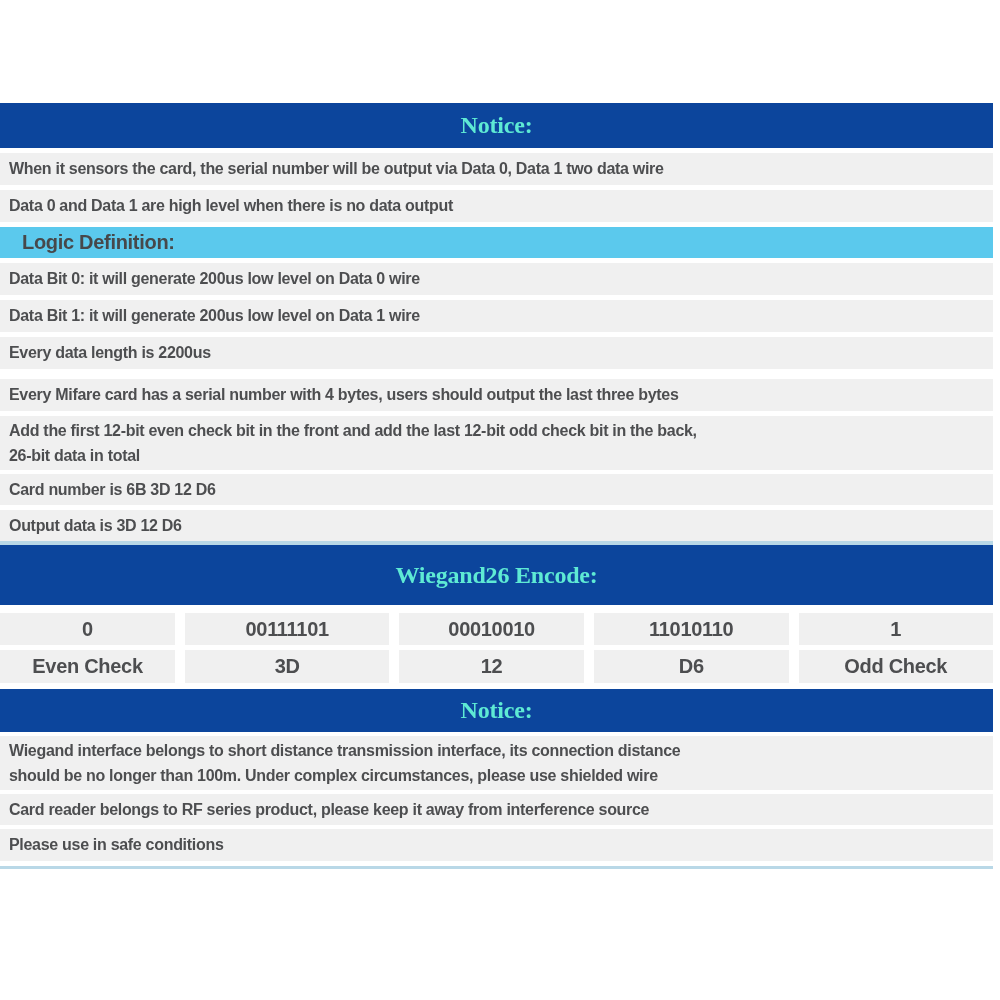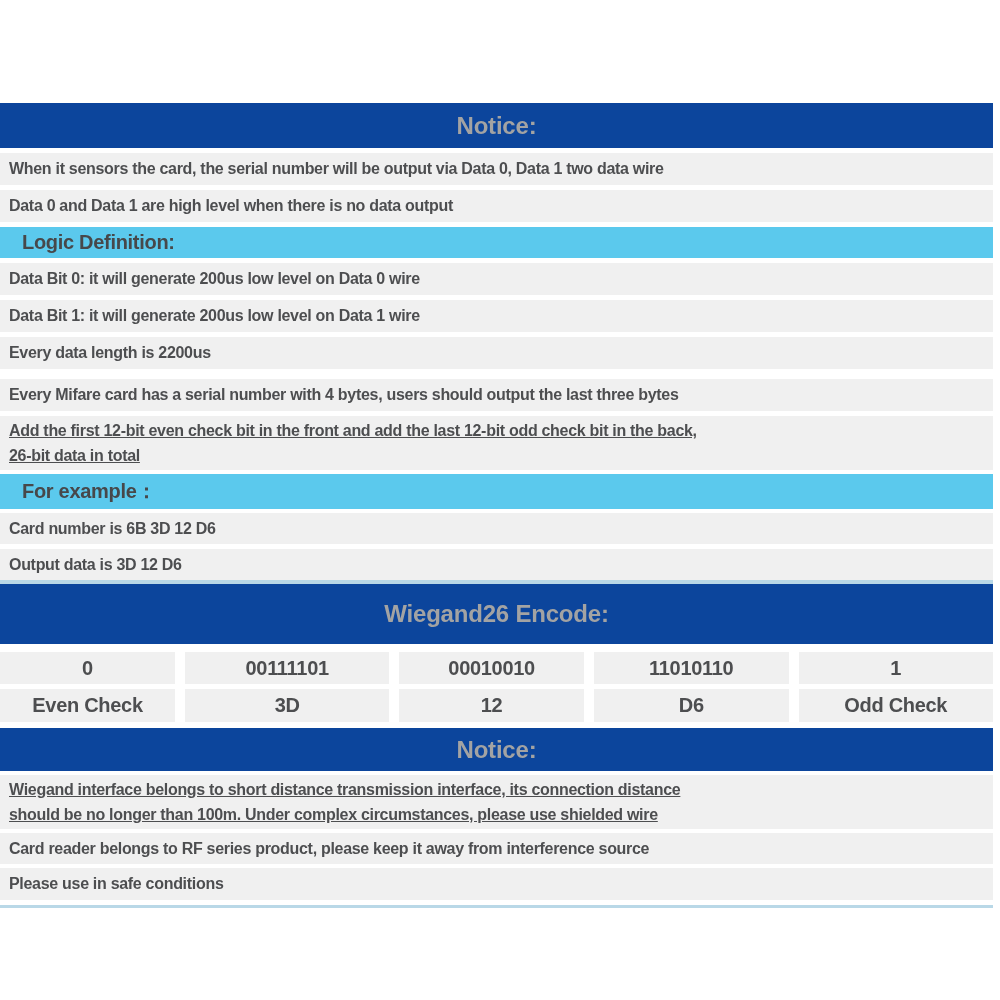--- a/index.html
+++ b/index.html
@@ -13,28 +13,29 @@
   }
   .sheet {
     position: absolute;
     top: 103px;
     left: 0;
     width: 993px;
   }
   .hdr {
     height: 45px;
     background: #0c459c;
-    color: #a3a3a3;
+    color: #5eead4;
     font-weight: bold;
     font-size: 24px;
     letter-spacing: -0.2px;
     display: flex;
     align-items: center;
     justify-content: center;
     margin-bottom: 5px;
+    font-family: Liberation Serif, serif;
   }
   .hdr.h44 { height: 60px; margin-bottom: 0; }
   .hdr.h43 { height: 43px; margin-bottom: 4px; }
   .row {
     background: #f0f0f0;
     height: 32px;
     display: flex;
     align-items: center;
     padding-left: 9px;
     box-sizing: border-box;
@@ -47,21 +48,20 @@
   }
   .row.h31 { height: 31px; }
   .row.gap10 { margin-bottom: 10px; }
   .row.gap4 { margin-bottom: 4px; }
   .row.gap0 { margin-bottom: 0; }
   .row.twoline {
     height: 54px;
     flex-direction: column;
     align-items: flex-start;
     justify-content: center;
-    text-decoration: underline;
   }
   .row.twoline span { display: block; line-height: 25px; white-space: nowrap; }
   .accent {
     background: #5bc9ed;
     height: 31px;
     display: flex;
     align-items: center;
     padding-left: 22px;
     box-sizing: border-box;
     margin-bottom: 5px;
@@ -118,23 +118,20 @@
   <div class="row">Data Bit 0: it will generate 200us low level on Data 0 wire</div>
   <div class="row">Data Bit 1: it will generate 200us low level on Data 1 wire</div>
   <div class="row gap10">Every data length is 2200us</div>
   <div class="row">Every Mifare card has a serial number with 4 bytes, users should output the last three bytes</div>
 
   <div class="row twoline gap4">
     <span>Add the first 12-bit even check bit in the front and add the last 12-bit odd check bit in the back,</span>
     <span>26-bit data in total</span>
   </div>
 
-  <div class="accent h35">
-    <span>For example：</span>
-  </div>
 
   <div class="row h31">Card number is 6B 3D 12 D6</div>
   <div class="row h31 gap0">Output data is 3D 12 D6</div>
 
   <div class="sep"></div>
 
   <div class="hdr h44">
     <span>Wiegand26 Encode:</span>
   </div>
 

